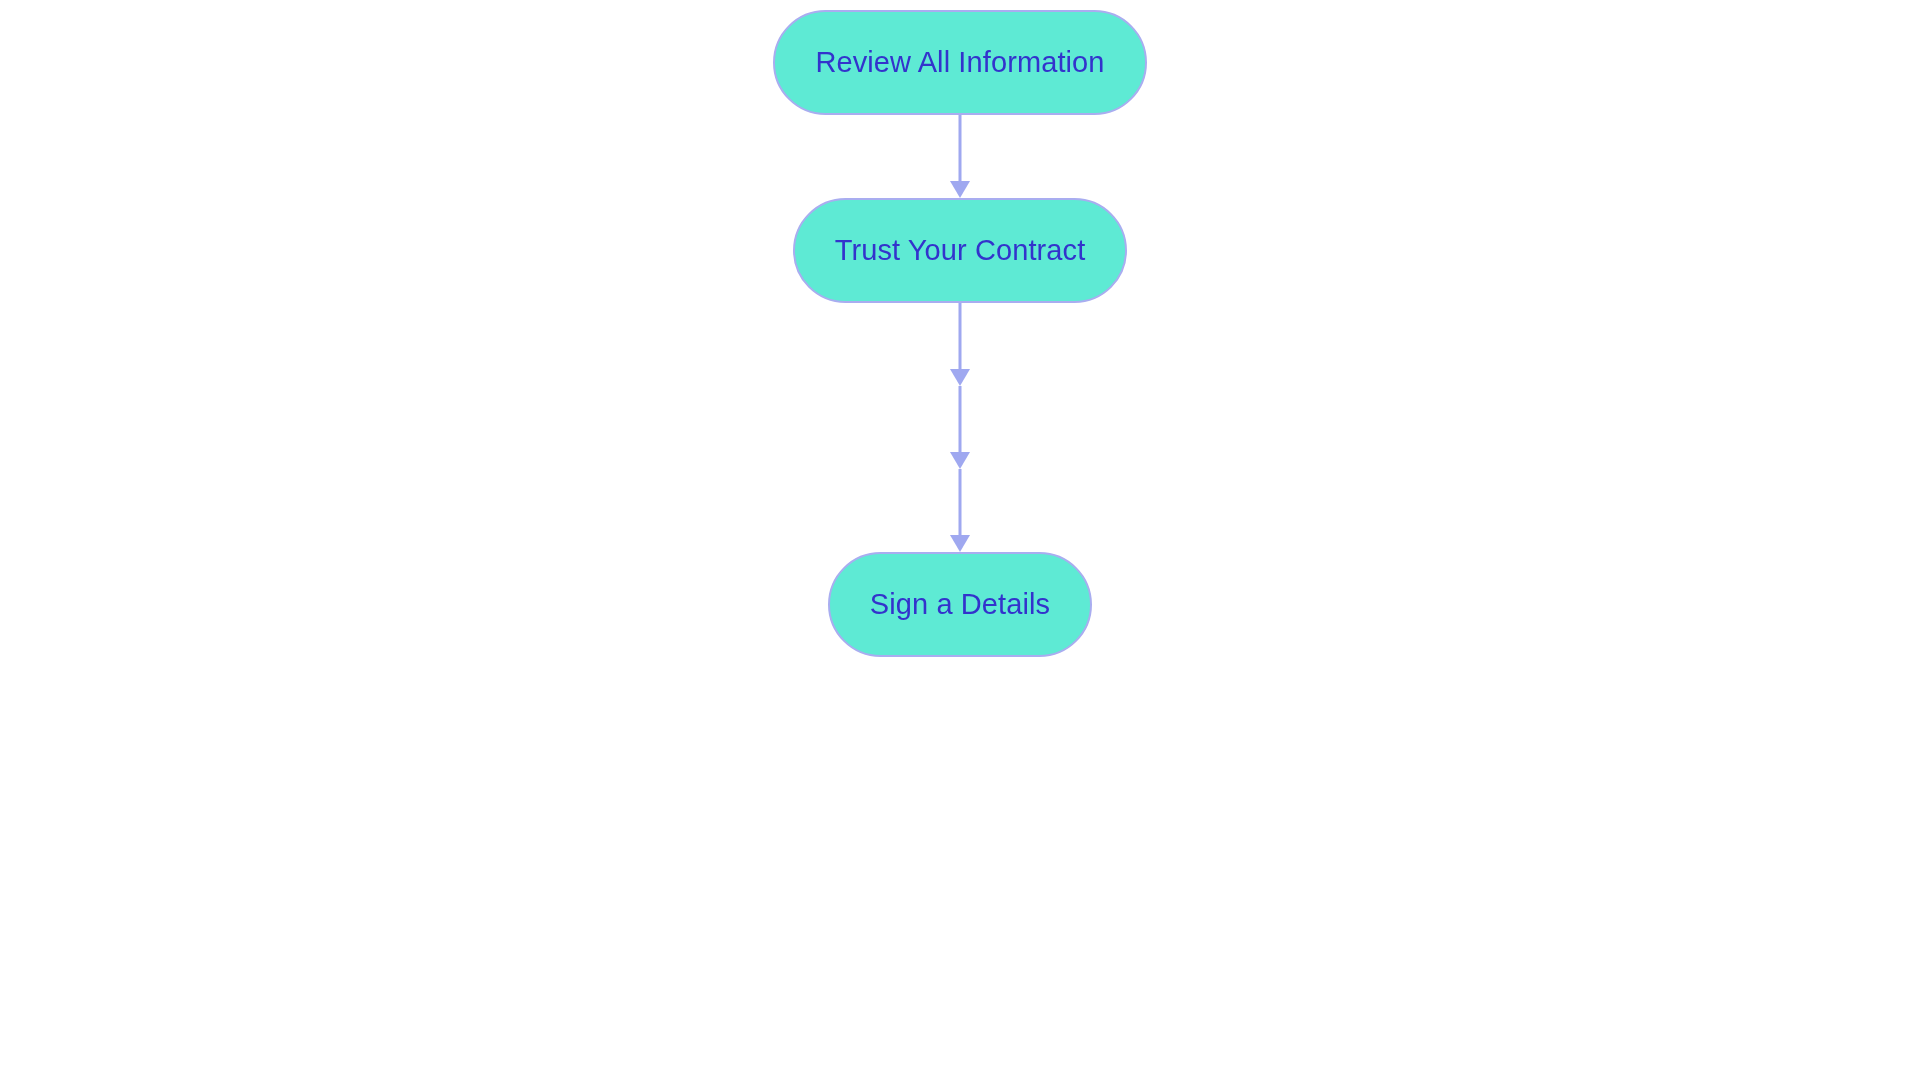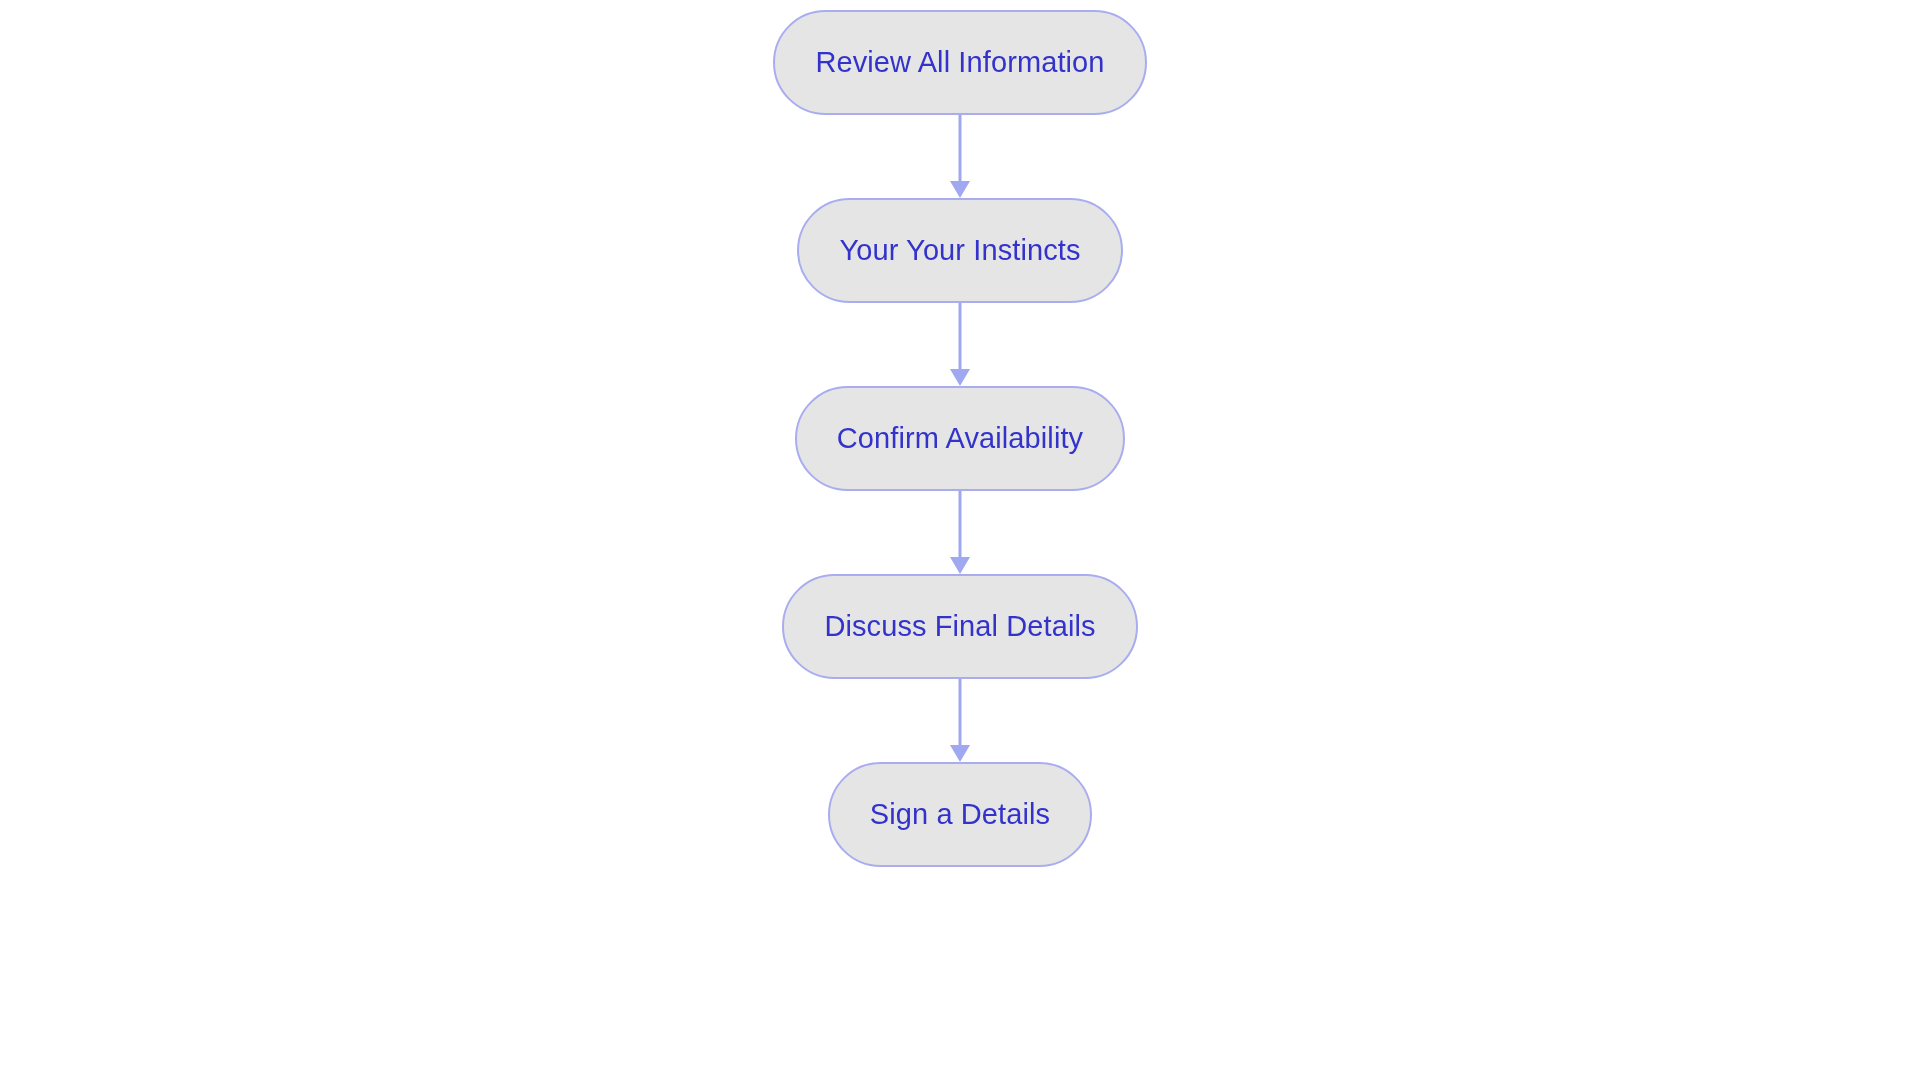--- a/index.html
+++ b/index.html
@@ -30,21 +30,21 @@
     height: 1083px;
     display: flex;
     flex-direction: column;
     align-items: center;
     justify-content: flex-start;
   }
 
   
   .node {
     box-sizing: border-box;
-    background: #e5e5e5;
+    background: #5eead4;
     border: 2px solid #a9adf0;
     border-radius: 54px;
     height: 105px;
     display: flex;
     align-items: center;
     justify-content: center;
     padding: 0 40px;
     flex: none;
   }
 
@@ -102,40 +102,34 @@
     <div class="node">
       <span class="node-label">Review All Information</span>
     </div>
 
     <div class="connector">
       <div class="connector-line"></div>
       <div class="connector-arrowhead"></div>
     </div>
 
     <div class="node">
-      <span class="node-label">Your Your Instincts</span>
+      <span class="node-label">Trust Your Contract</span>
     </div>
 
     <div class="connector">
       <div class="connector-line"></div>
       <div class="connector-arrowhead"></div>
     </div>
 
-    <div class="node">
-      <span class="node-label">Confirm Availability</span>
-    </div>
 
     <div class="connector">
       <div class="connector-line"></div>
       <div class="connector-arrowhead"></div>
     </div>
 
-    <div class="node">
-      <span class="node-label">Discuss Final Details</span>
-    </div>
 
     <div class="connector">
       <div class="connector-line"></div>
       <div class="connector-arrowhead"></div>
     </div>
 
     <div class="node">
       <span class="node-label">Sign a Details</span>
     </div>
 

